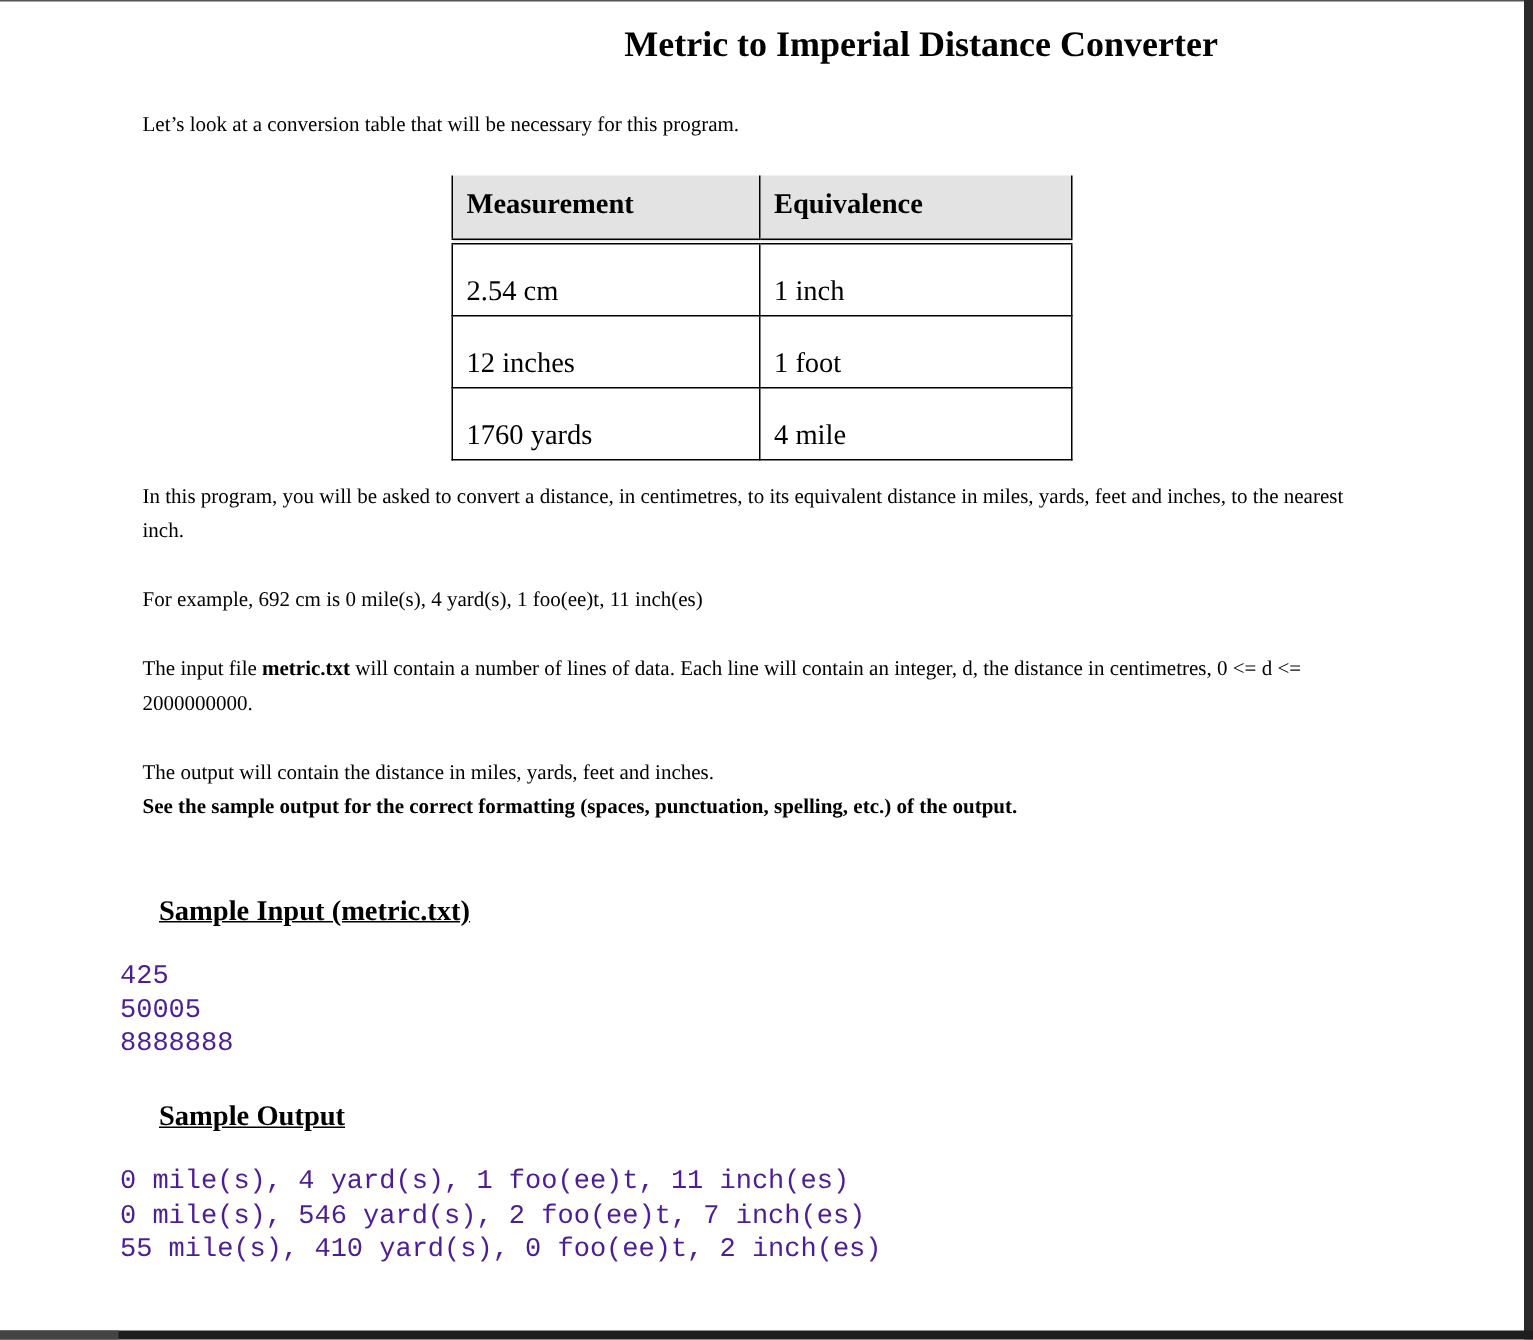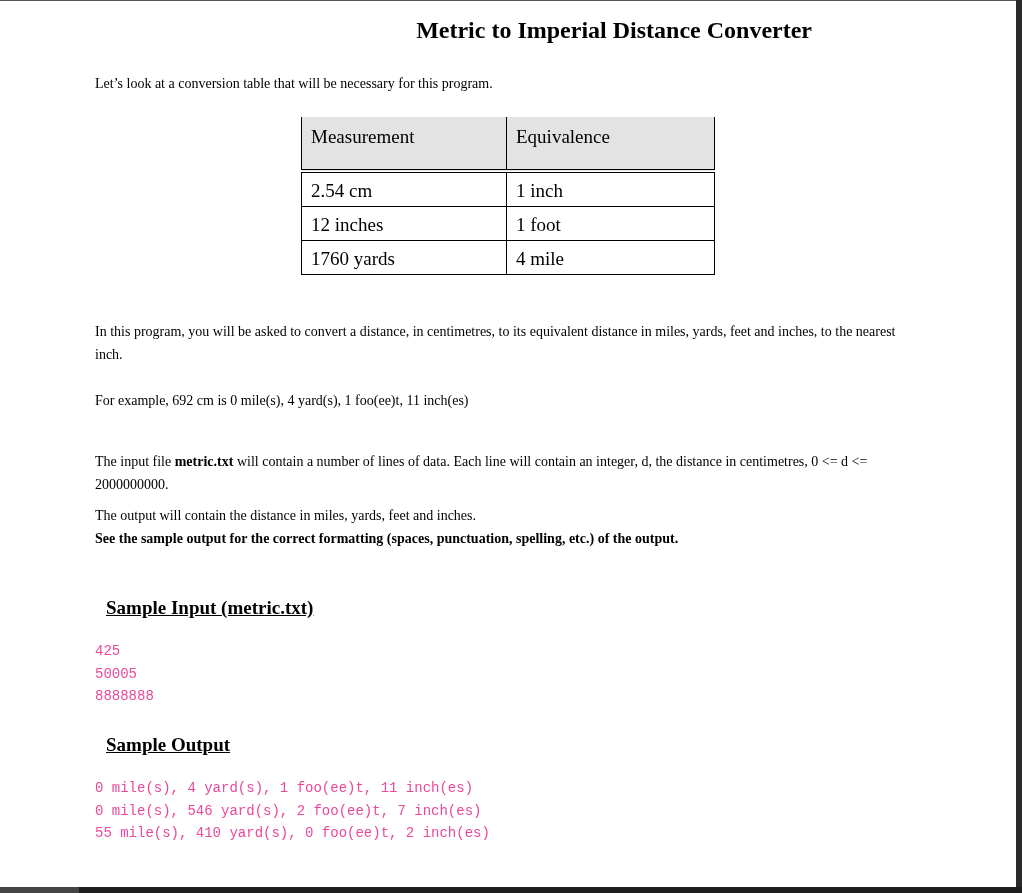--- a/index.html
+++ b/index.html
@@ -18,44 +18,44 @@
     text-align: right; font-weight: bold; font-size: 24px;
   }
   .p { position: absolute; left: 95px; font-size: 14px; line-height: 23px; width: 820px; }
   .intro { top: 72px; }
 
   table.conv {
     position: absolute; left: 301px; top: 117px; width: 414px;
     border-collapse: collapse; font-size: 19px;
   }
   table.conv th {
-    background: #e3e3e3; text-align: left; font-weight: normal;
-    padding: 8px 9px 20px 9px; height: 24px;
+    background: #e3e3e3; text-align: left; font-weight: bold;
+    padding: 8px 9px 10px 9px; height: 24px;
     border-left: 1px solid #000; border-right: 1px solid #000;
     border-bottom: 4px double #000;
   }
   table.conv td {
-    padding: 6px 9px 3px 9px; height: 24px;
+    padding: 20px 9px 3px 9px; height: 24px;
     border: 1px solid #000;
   }
   table.conv td.c1, table.conv th.c1 { width: 186px; }
 
   .para1 { top: 320px; }
   .para2 { top: 389px; }
-  .para3 { top: 435px; margin-top: 15px; }
+  .para3 { top: 435px; }
   .para4 { top: 504px; }
   .bold { font-weight: bold; }
   .heading {
     position: absolute; left: 106px; font-size: 19px; font-weight: bold; text-decoration: underline;
   }
   .h-input { top: 597px; }
   .h-output { top: 734px; }
   .mono {
-    position: absolute; left: 95px; font-family: "Liberation Mono", monospace; font-size: 14px;
-    line-height: 22.5px; white-space: pre; color: #ec4899;
+    position: absolute; left: 80px; font-family: "Liberation Mono", monospace; font-size: 18px;
+    line-height: 22.5px; white-space: pre; color: #4c1d95;
   }
   .in-block { top: 640px; }
   .out-block { top: 777px; }
 </style>
 </head>
 <body>
 
 <div class="frame-top"></div>
 <div class="frame-right"></div>
 <div class="frame-bottom"></div>

